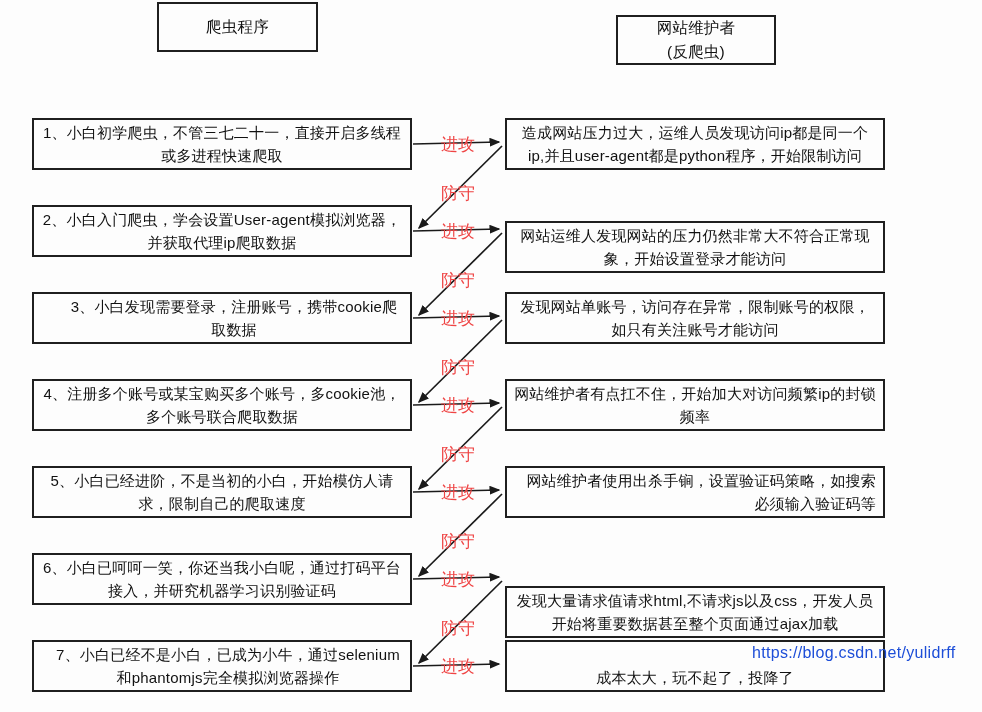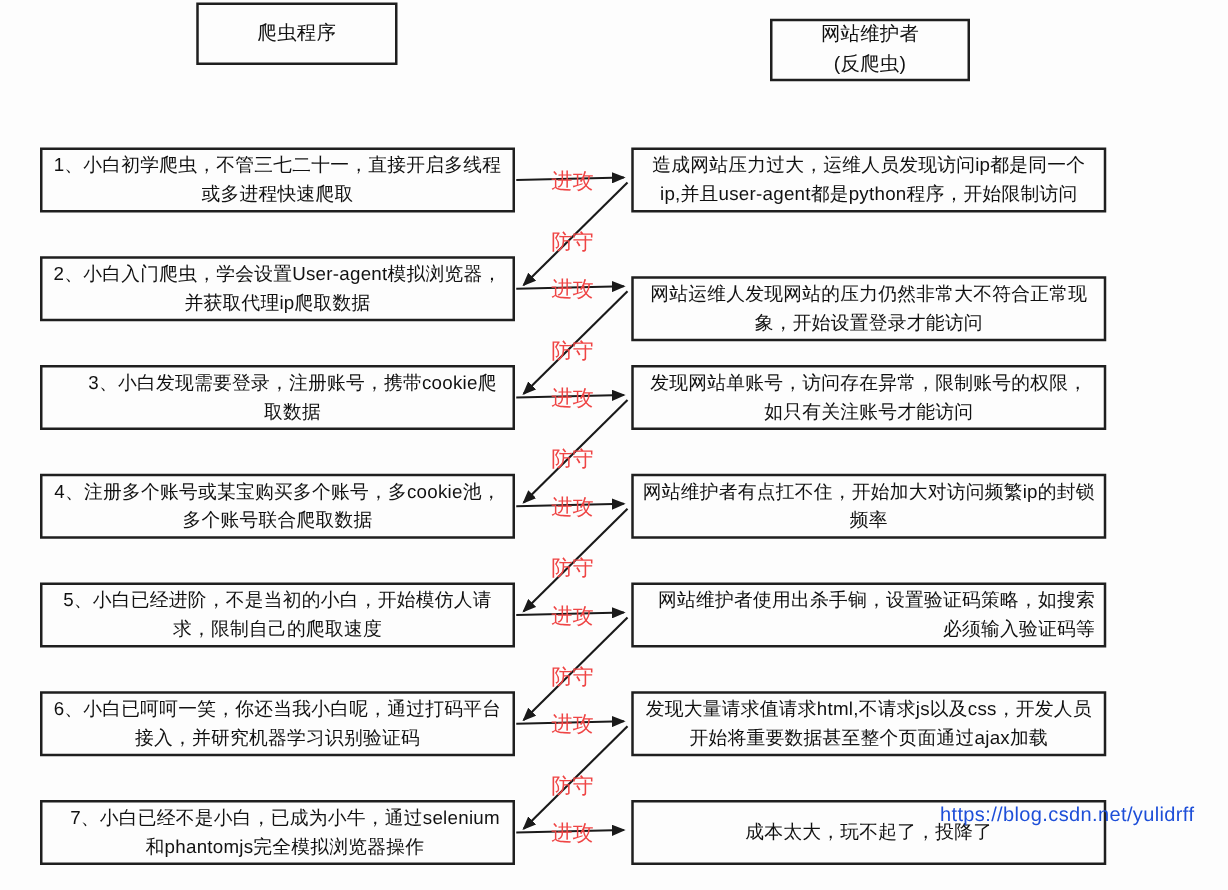--- a/index.html
+++ b/index.html
@@ -121,24 +121,24 @@
     </div>
   <div class="box right-col step" style="top:379px;">
       <span>网站维护者有点扛不住，开始加大对访问频繁ip的封锁频率</span>
     </div>
   <div class="box right-col step" style="top:292px;">
       <span>发现网站单账号，访问存在异常，限制账号的权限，如只有关注账号才能访问</span>
     </div>
   <div class="box right-col step" style="top:466px;text-align:right;">
       <span>网站维护者使用出杀手锏，设置验证码策略，如搜索必须输入验证码等</span>
     </div>
-  <div class="box right-col step" style="top:553px;justify-content:flex-end;">
+  <div class="box right-col step" style="top:586px;justify-content:flex-end;">
       <span>发现大量请求值请求html,不请求js以及css，开发人员开始将重要数据甚至整个页面通过ajax加载</span>
     </div>
-  <div class="box right-col step" style="top:640px;">
+  <div class="box right-col step" style="top:640px;align-items:flex-end;">
       <span>成本太大，玩不起了，投降了</span>
     </div>
 
   <span class="arrow-label" style="left:434px; top:133px;">进攻</span>
   <span class="arrow-label" style="left:434px; top:220px;">进攻</span>
   <span class="arrow-label" style="left:434px; top:307px;">进攻</span>
   <span class="arrow-label" style="left:434px; top:394px;">进攻</span>
   <span class="arrow-label" style="left:434px; top:481px;">进攻</span>
   <span class="arrow-label" style="left:434px; top:568px;">进攻</span>
   <span class="arrow-label" style="left:434px; top:655px;">进攻</span>

